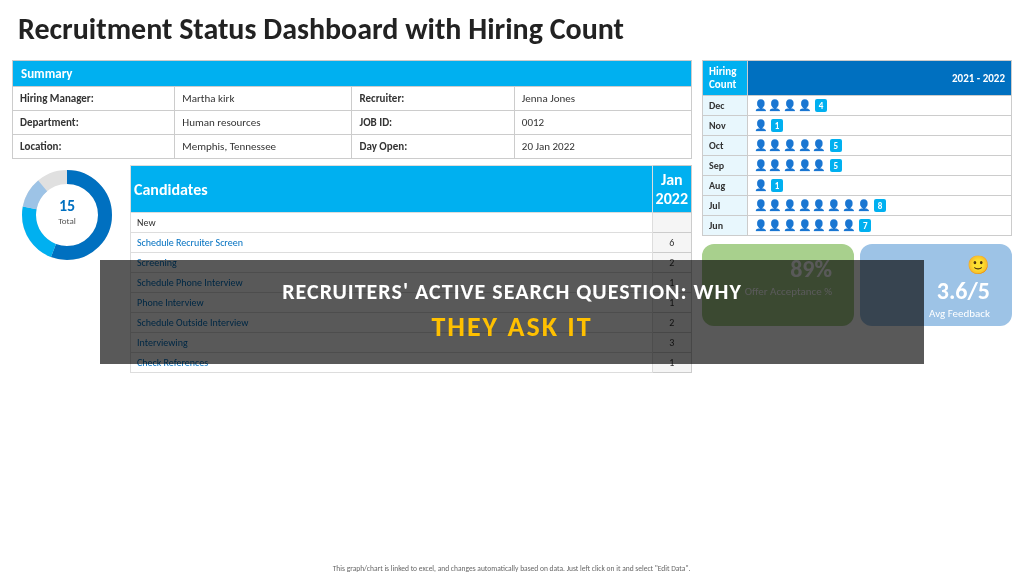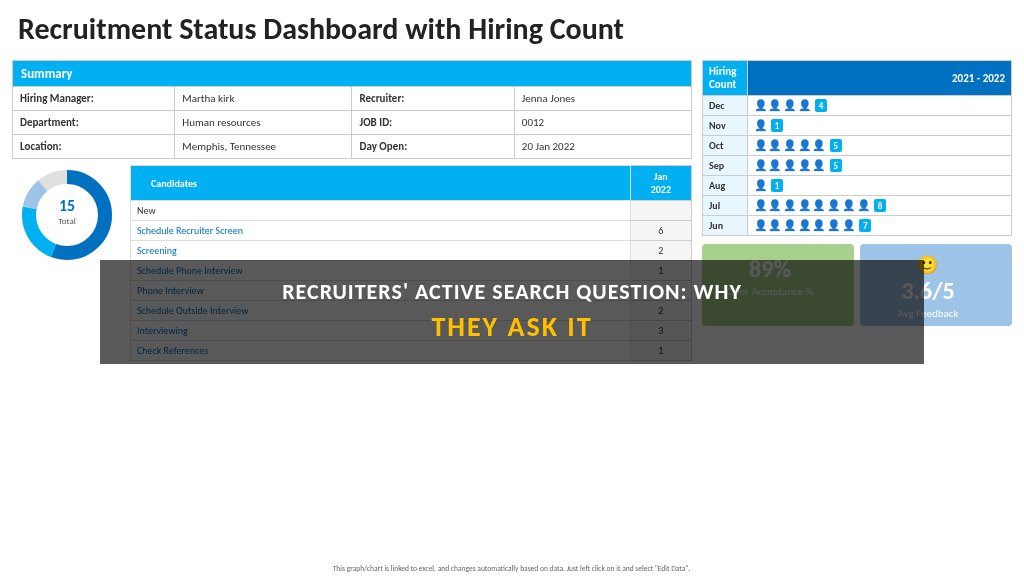--- a/index.html
+++ b/index.html
@@ -101,22 +101,22 @@
 
     .candidates-table {
       width: 100%;
       border-collapse: collapse;
       font-size: 10px;
     }
     .candidates-table .cat-header-row td {
       background: #00b0f0;
       color: #fff;
       font-weight: 700;
-      font-size: 10px;
-      padding: 4px 20px;
+      font-size: 16px;
+      padding: 4px 3px;
     }
     .candidates-table tr td {
       border: 1px solid #ddd;
       padding: 3px 6px;
       color: #0070c0;
     }
     .candidates-table tr td:last-child {
       text-align: center;
       border: 1px solid #ccc;
       background: #f5f5f5;
@@ -190,22 +190,22 @@
 
     
     .metrics-row {
       display: flex;
       gap: 6px;
       margin-top: 4px;
     }
     .metric-card {
       flex: 1;
       background: #a8d08d;
-      border-radius: 4px;
-      text-align: center;
+      border-radius: 12px;
+      text-align: right;
       padding: 10px 22px 6px 6px;
     }
     .metric-card.blue {
       background: #9dc3e6;
     }
     .metric-value {
       font-size: 24px;
       font-weight: 700;
       color: #fff;
     }

